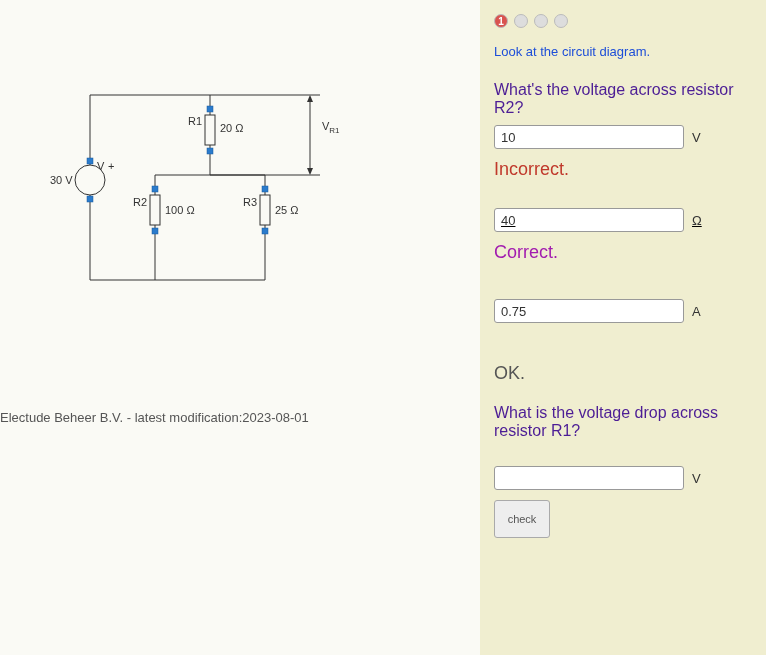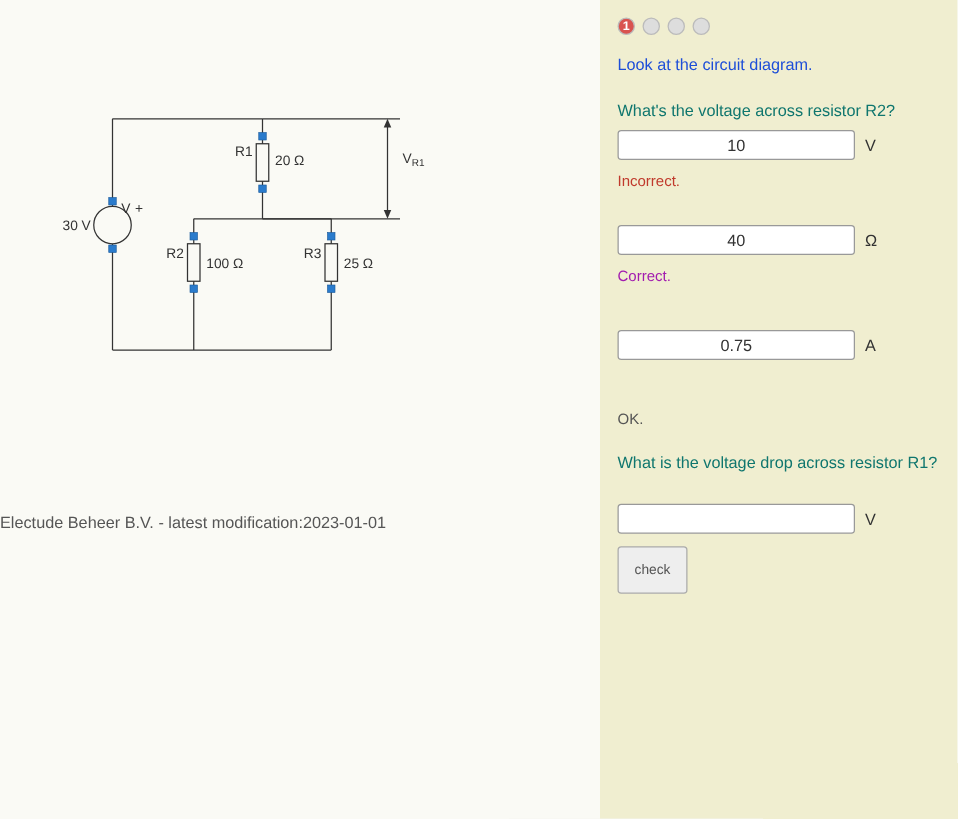--- a/index.html
+++ b/index.html
@@ -16,25 +16,25 @@
     .wire { stroke: #333; stroke-width: 1; fill: none; }
     .node { fill: #2a7bcc; stroke: #1a5a9a; stroke-width: 0.5; }
 
     .footer-text { position: absolute; left: 0; top: 410px; font-size: 13px; color: #555; }
 
     
     .stepper { display: flex; gap: 6px; margin-bottom: 8px; }
     .step-dot { width: 14px; height: 14px; border-radius: 50%; background: #ddd; border: 1px solid #bbb; }
     .step-dot.active { background: #d9534f; color: #fff; font-size: 10px; line-height: 14px; text-align: center; font-weight: bold; }
     .stmt { font-size: 13px; color: #1d4ed8; margin: 8px 0 12px 0; }
-    .question { font-size: 13px; color: #0f766e; margin: 10px 0 8px 0; }
+    .question { font-size: 16px; color: #4c1d95; margin: 10px 0 8px 0; }
     .input-row { display: flex; align-items: center; gap: 8px; margin-bottom: 4px; }
-    .ans-input { width: 190px; height: 24px; background: #fff; border: 1px solid #999; border-radius: 3px; padding: 2px 6px; font-size: 13px; color: #333; text-align: center; }
+    .ans-input { width: 190px; height: 24px; background: #fff; border: 1px solid #999; border-radius: 3px; padding: 2px 6px; font-size: 13px; color: #333; }
     .unit { font-size: 13px; color: #333; }
-    .feedback { font-size: 12px; margin: 6px 0 10px 0; }
+    .feedback { font-size: 18px; margin: 6px 0 10px 0; }
     .feedback.incorrect { color: #c0392b; }
     .feedback.correct { color: #a21caf; }
     .feedback.ok { color: #555; margin-top: 36px; }
     .check-btn { width: 56px; height: 38px; background: #eee; border: 1px solid #aaa; border-radius: 3px; font-size: 11px; color: #555; margin-top: 6px; cursor: pointer; }
   </style>
 </head>
 <body>
 
 <div class="left-panel">
   <div class="topnote">
@@ -94,41 +94,41 @@
       <text class="clabel" x="93" y="126"><tspan>R2</tspan></text>
       <text class="clabel" x="125" y="134"><tspan>100 Ω</tspan></text>
 
       <text class="clabel" x="203" y="126"><tspan>R3</tspan></text>
       <text class="clabel" x="235" y="134"><tspan>25 Ω</tspan></text>
 
       <text class="clabel" x="282" y="50"><tspan>V</tspan><tspan dy="3" font-size="8">R1</tspan></text>
     </svg>
   </div>
 
-  <div class="footer-text">Electude Beheer B.V. - latest modification:2023-01-01</div>
+  <div class="footer-text">Electude Beheer B.V. - latest modification:2023-08-01</div>
 </div>
 
 <div class="right-panel">
   <div class="stepper">
     <div class="step-dot active">1</div>
     <div class="step-dot"></div>
     <div class="step-dot"></div>
     <div class="step-dot"></div>
   </div>
 
   <div class="stmt">Look at the circuit diagram.</div>
 
   <div class="question">What's the voltage across resistor R2?</div>
   <div class="input-row">
     <input class="ans-input" value="10" style="">
     <span class="unit">V</span>
   </div>
   <div class="feedback incorrect">Incorrect.</div>
 
-  <div class="input-row" style="margin-top:18px;">
+  <div class="input-row" style="margin-top:18px;text-decoration:underline;">
     <input class="ans-input" value="40" style="">
     <span class="unit">Ω</span>
   </div>
   <div class="feedback correct">Correct.</div>
 
   <div class="input-row" style="margin-top:26px;">
     <input class="ans-input" value="0.75" style="">
     <span class="unit">A</span>
   </div>
   <div class="feedback ok">OK.</div>

